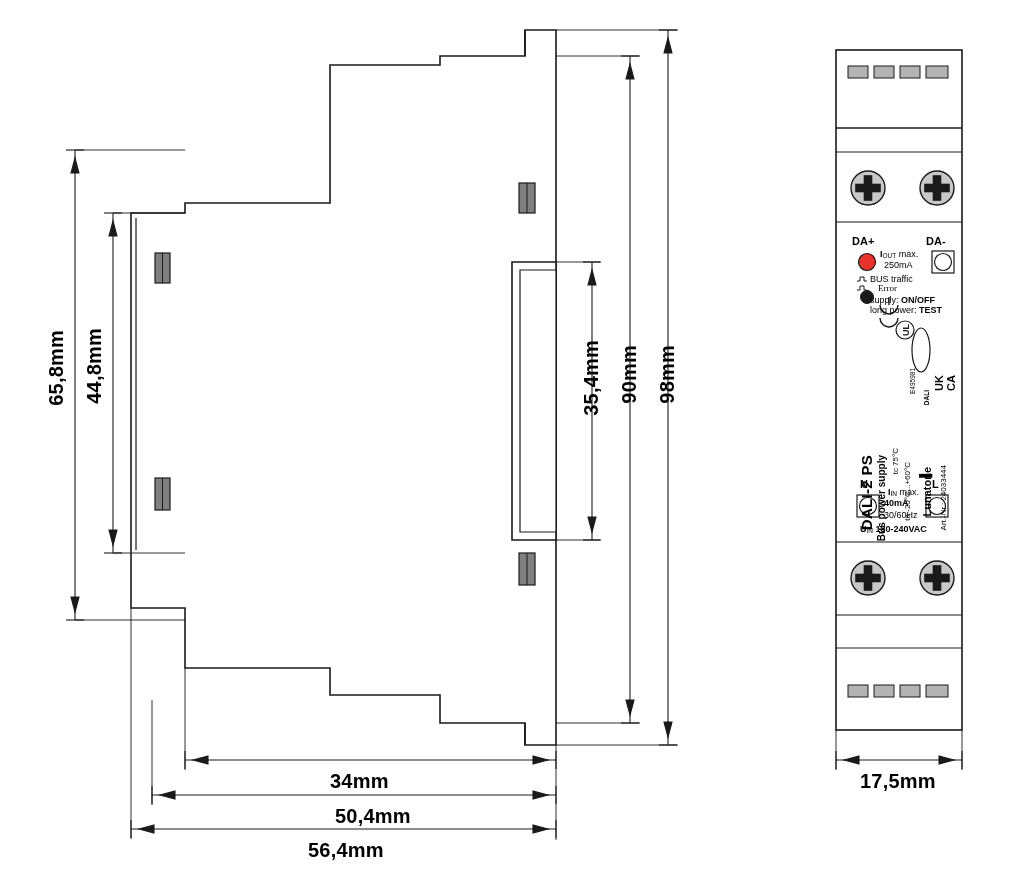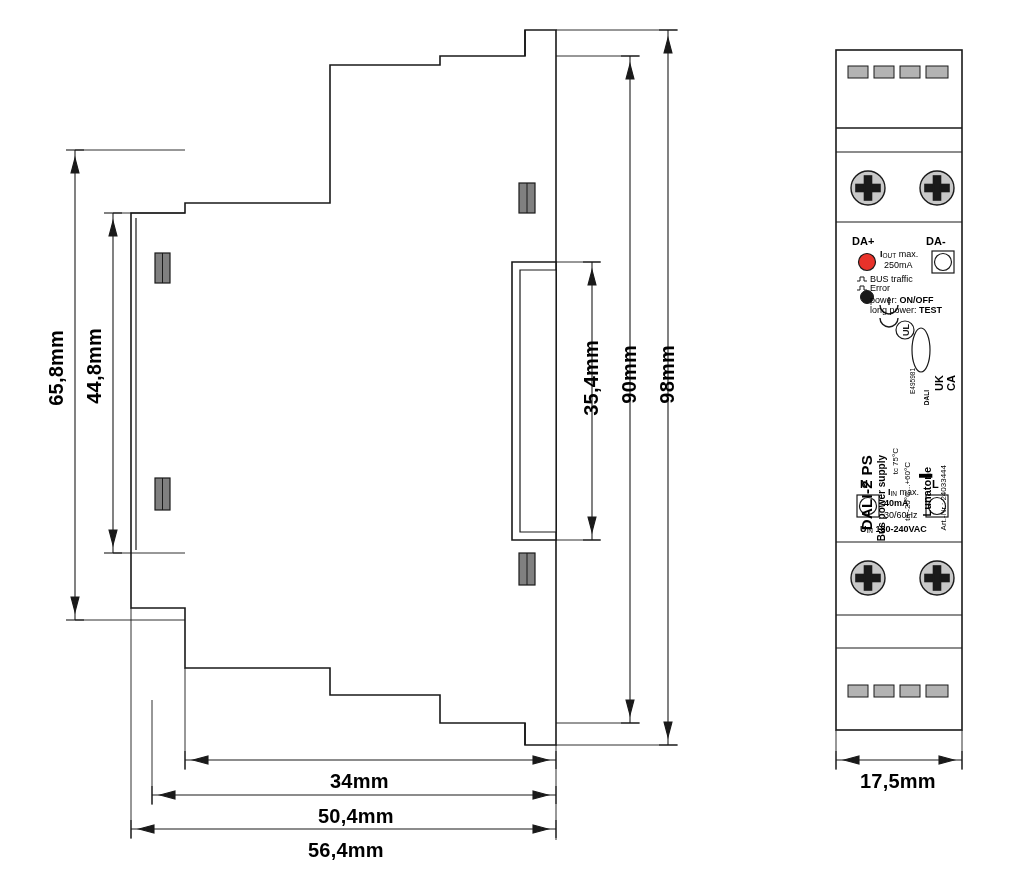--- a/index.html
+++ b/index.html
@@ -37,21 +37,21 @@
   }
   .dimlabel.vert {
     transform-origin: left top;
   }
   .lbl-658  { left: 45px;  top: 330px; transform: rotate(-90deg) translate(-100%, 0); }
   .lbl-448  { left: 83px;  top: 328px; transform: rotate(-90deg) translate(-100%, 0); }
   .lbl-354  { left: 580px; top: 340px; transform: rotate(-90deg) translate(-100%, 0); }
   .lbl-90   { left: 618px; top: 345px; transform: rotate(-90deg) translate(-100%, 0); }
   .lbl-98   { left: 656px; top: 345px; transform: rotate(-90deg) translate(-100%, 0); }
   .lbl-34   { left: 330px; top: 770px; }
-  .lbl-504  { left: 318px; top: 805px; }
+  .lbl-504  { left: 335px; top: 805px; }
   .lbl-564  { left: 308px; top: 839px; }
   .lbl-175  { left: 860px; top: 770px; text-align: center; }
 
   
   .front {
     position: absolute;
     left: 836px;
     top: 50px;
     width: 126px;
     height: 784px;
@@ -326,23 +326,23 @@
 
   <div class="front">
 
     <span class="face-text terminal-label" style="left:16px; top:186px;">DA+</span>
     <span class="face-text terminal-label" style="left:90px; top:186px;">DA-</span>
 
     <span class="face-text" style="left:44px; top:200px;"><b>I</b><span class="sub">OUT</span><span> max.</span></span>
     <span class="face-text" style="left:48px; top:211px;">250mA</span>
 
     <span class="face-text" style="left:34px; top:225px;">BUS traffic</span>
-    <span class="face-text" style="left:34px; top:234px;">Error</span>
-
-    <span class="face-text" style="left:34px; top:246px;"><span>power: </span><b>ON/OFF</b></span>
+    <span class="face-text" style="left:42px; top:234px;font-family:Liberation Serif, serif;">Error</span>
+
+    <span class="face-text" style="left:34px; top:246px;"><span>supply: </span><b>ON/OFF</b></span>
     <span class="face-text" style="left:34px; top:256px;"><span>long power: </span><b>TEST</b></span>
 
     <span class="face-text tiny2 rot90" style="left:73px; top:318px;">E495981</span>
 
     <span class="face-text tiny2 rot90" style="left:87px; top:340px; font-weight:700;">DALI</span>
 
     <span class="face-text rot90" style="left:98px; top:325px; font-weight:700; font-size:11px;">UK</span>
     <span class="face-text rot90" style="left:110px; top:325px; font-weight:700; font-size:11px;">CA</span>
 
     <span class="face-text big-name rot90" style="left:23px; top:405px;">DALI-2 PS</span>

